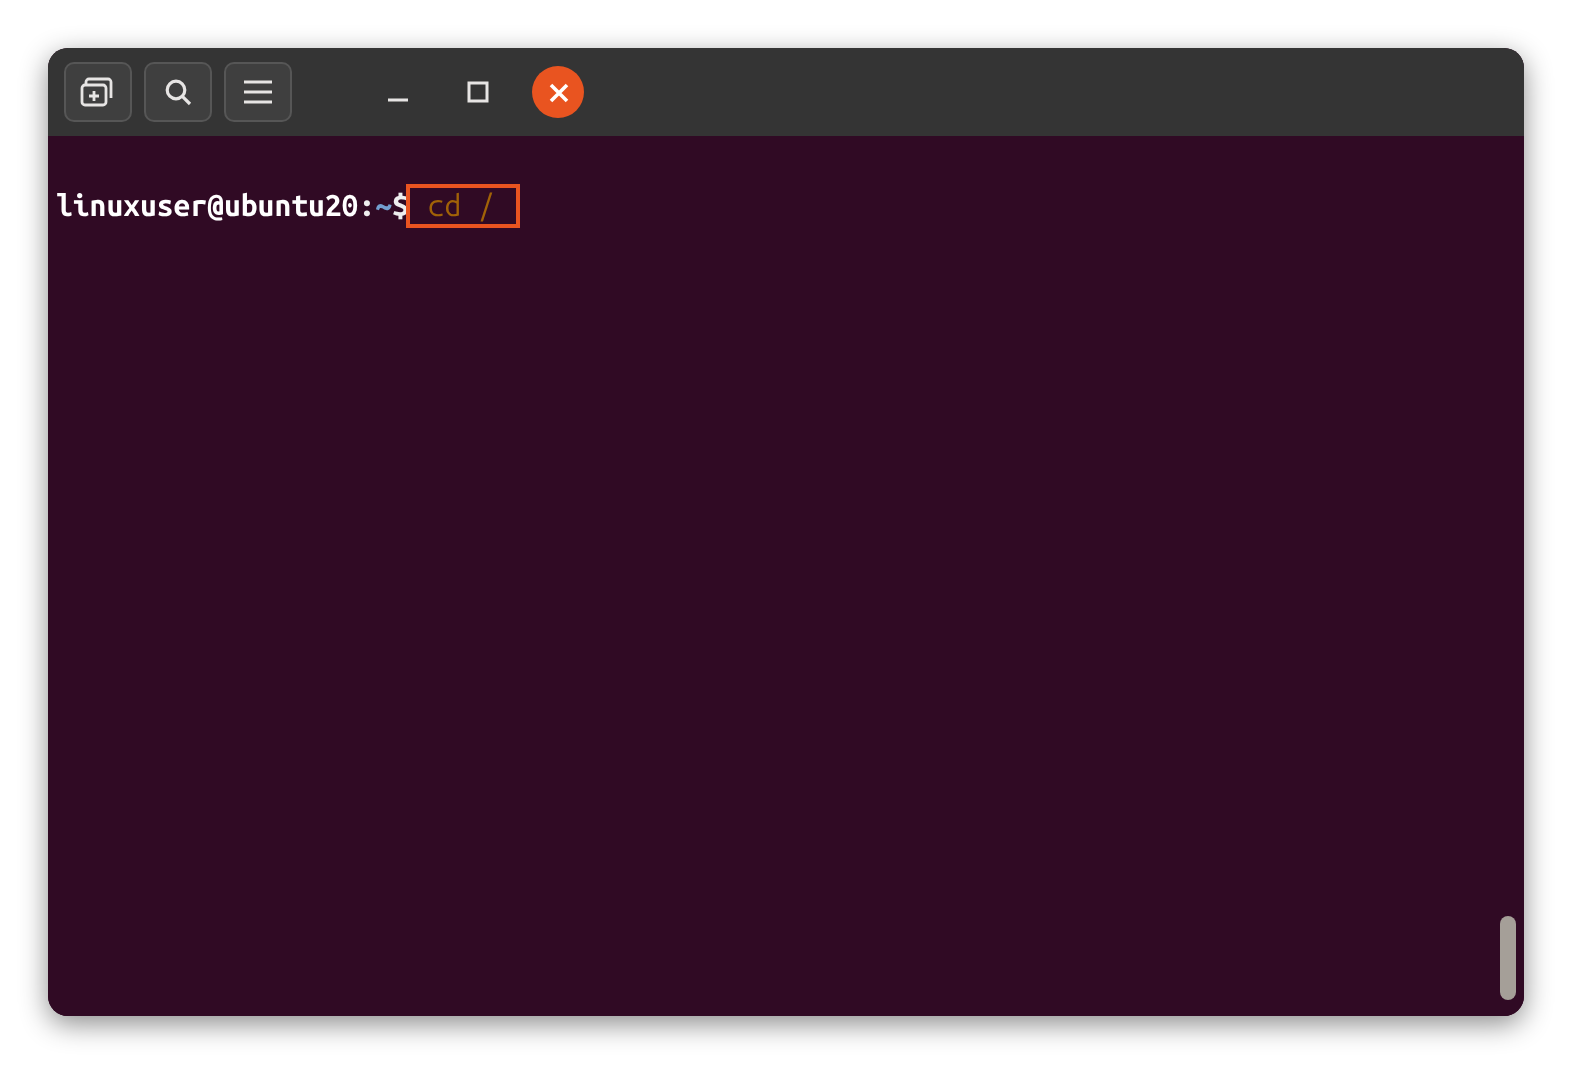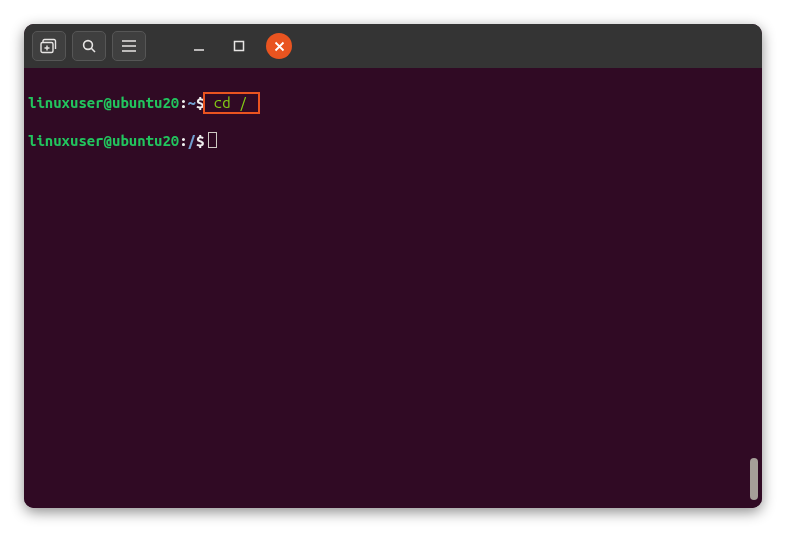--- a/index.html
+++ b/index.html
@@ -24,24 +24,24 @@
       display:flex; align-items:center; justify-content:center; color:#fff;
       margin-left:4px; margin-right:2px; cursor:pointer;
     }
     .title { flex:1; text-align:center; color:#e7e5e4; font-family:Ubuntu,"Segoe UI",sans-serif; font-size:15px; font-weight:600; }
     .spacer { flex:0 0 24px; }
     .terminal {
       position:absolute; left:0; right:0; top:44px; bottom:0;
       background:#300a24; padding:6px 4px 6px 4px; color:#eeeeee;
       font-size:15px; line-height:18px; white-space:pre;
     }
-    .u { color:#22c55e; font-weight:bold; }  
+    .u { color:#ffffff; font-weight:bold; }  
     .c { color:#eeeeee; font-weight:bold; }  
     .p { color:#729fcf; font-weight:bold; }  
-    .cmd { color:#84cc16; }
+    .cmd { color:#a16207; }
     .hl { border:2px solid #e95420; padding:0 2px 0 0; display:inline-block; margin-left:-1px; }
     .cursor {
       display:inline-block; width:9px; height:16px; border:1px solid #cfcac4;
       vertical-align:-2px; margin-left:4px;
     }
     .scrollbar {
       position:absolute; right:4px; bottom:8px; width:8px; height:42px;
       background:#a59f98; border-radius:4px;
     }
     svg { display:block; }
@@ -99,17 +99,16 @@
       <span>
         <svg width="11" height="11" viewBox="0 0 11 11" stroke="#ffffff" stroke-width="1.8">
           <path d="M1.5 1.5 L9.5 9.5 M9.5 1.5 L1.5 9.5"></path>
         </svg>
       </span>
     </div>
   </div>
 
   <div class="terminal">
 <div><span class="u">linuxuser@ubuntu20</span><span class="c">:</span><span class="p">~</span><span class="c">$</span><span class="hl"><span class="cmd"> cd / </span></span></div>
-<div><span class="u">linuxuser@ubuntu20</span><span class="c">:</span><span class="p">/</span><span class="c">$</span><span class="cursor"></span></div>
     <div class="scrollbar"></div>
   </div>
 
 </div>
 
 </body></html>

